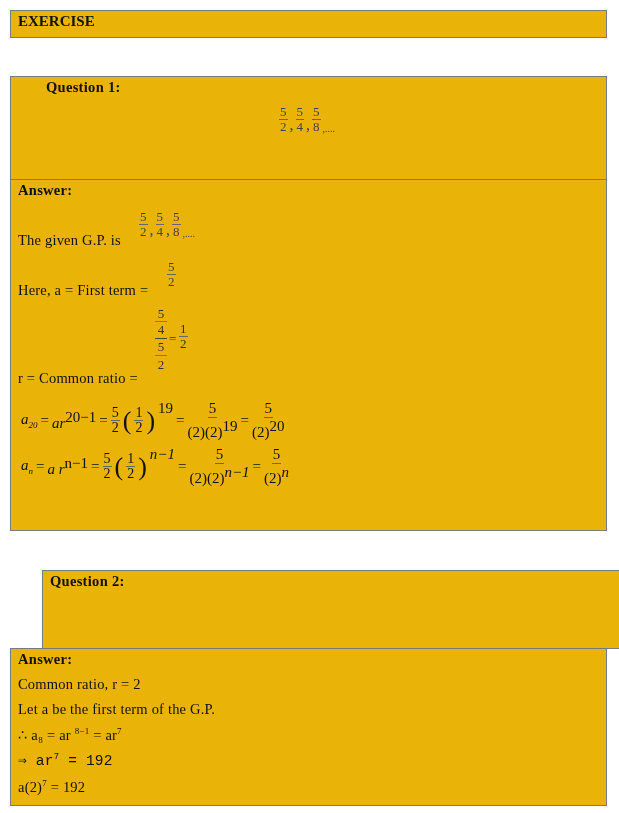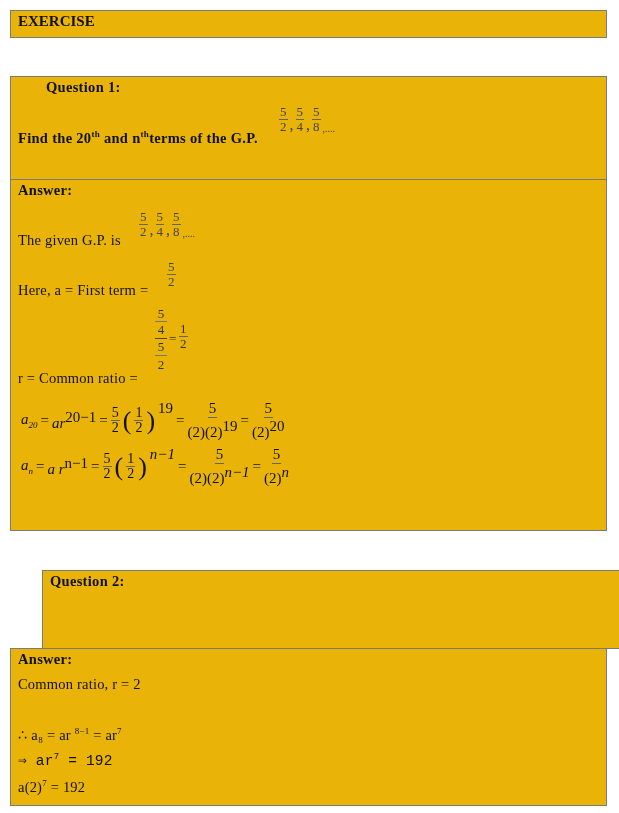--- a/index.html
+++ b/index.html
@@ -22,23 +22,20 @@
 </style>
 </head>
 <body>
 
 <div class="box hdr">
   <span class="t">EXERCISE</span>
 </div>
 
 <div class="box" style="top:76px;height:104px;">
   <span class="abs b" style="left:7px;top:2px;margin-left:28px;">Question 1:</span>
-  <div class="abs b" style="left:7px;top:52px;">
-    <span>Find the 20</span><sup>th</sup><span> and n</span><sup>th</sup><span>terms of the G.P.</span>
-  </div>
   <div class="abs gp" style="left:268px;top:28px;">
     <span class="frac">
         <span class="n">5</span>
         <span>2</span>
       </span>,
     <span class="frac">
         <span class="n">5</span>
         <span>4</span>
       </span>,
     <span class="frac">
@@ -148,20 +145,21 @@
   </div>
 </div>
 
 <div class="box" style="top:570px;height:79px;margin-left:32px;">
   <span class="abs b" style="left:7px;top:2px;">Question 2:</span>
 </div>
 
 <div class="box" style="top:648px;height:158px;">
   <span class="abs b" style="left:7px;top:2px;">Answer:</span>
   <span class="abs txt" style="left:7px;top:27px;">Common ratio, r = 2</span>
+  <span class="abs txt" style="left:7px;top:52px;">Let a be the first term of the G.P.</span>
   <div class="abs txt" style="left:7px;top:77px;">
     <span>∴ a₈ = ar </span><sup>8−1</sup><span> = ar</span><sup>7</sup>
   </div>
   <div class="abs txt" style="left:7px;top:103px;font-family:Liberation Mono, monospace;">
     <span>⇒ ar</span><sup>7</sup><span> = 192</span>
   </div>
   <div class="abs txt" style="left:7px;top:129px;">
     <span>a(2)</span><sup>7</sup><span> = 192</span>
   </div>
 </div>

